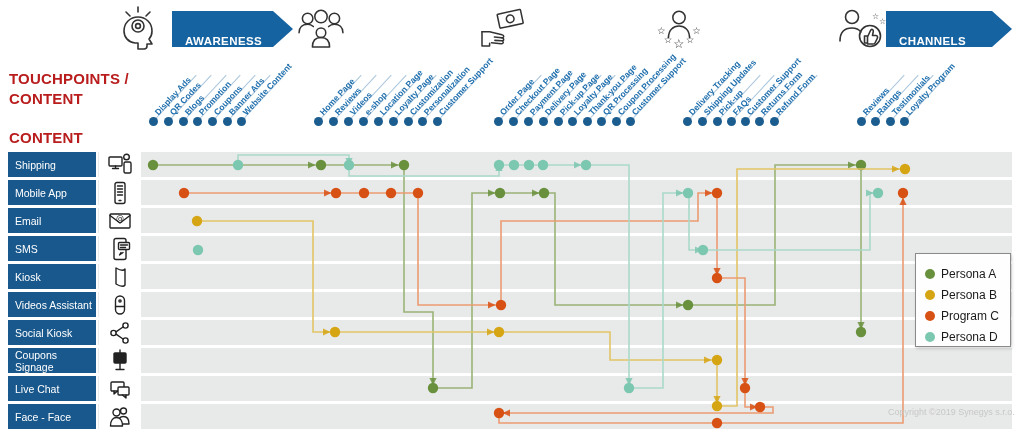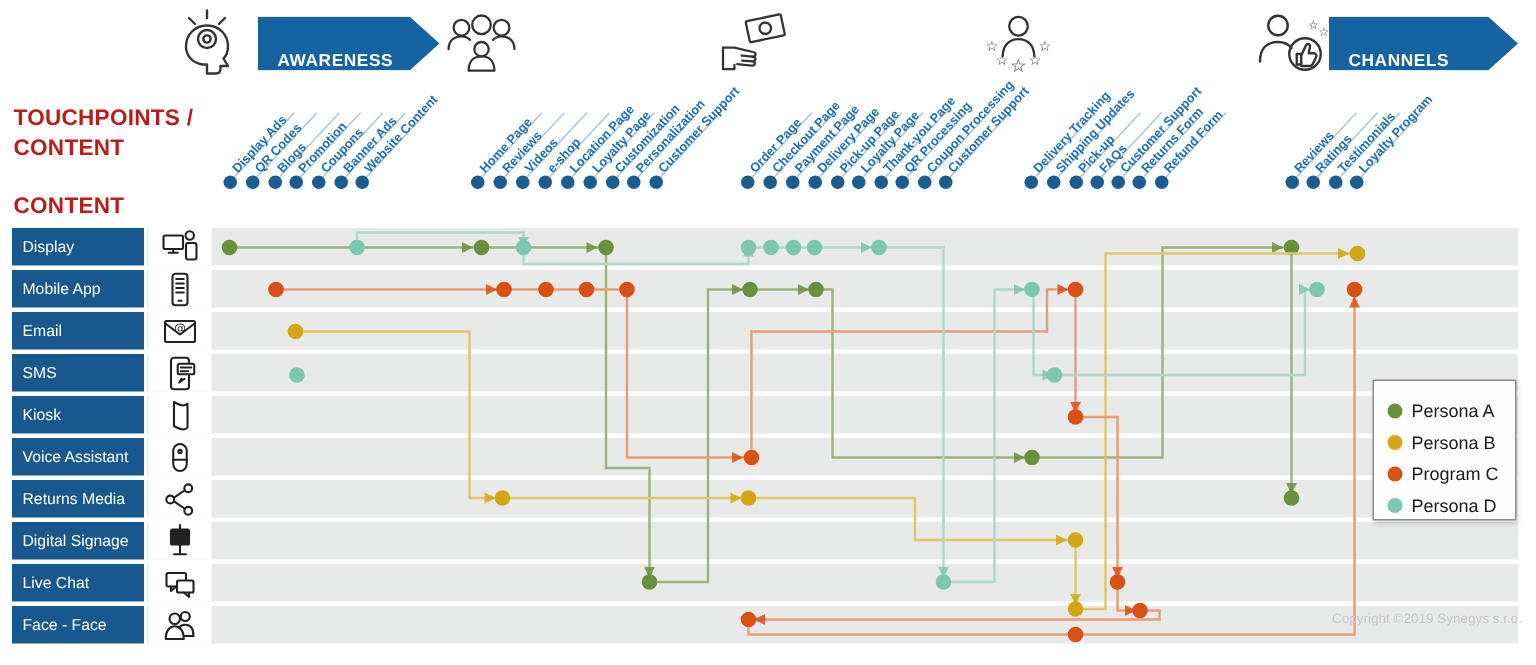--- a/index.html
+++ b/index.html
@@ -317,21 +317,21 @@
       <div class="row-band" style="top: 236px;"></div>
       <div class="row-band" style="top: 264px;"></div>
       <div class="row-band" style="top: 292px;"></div>
       <div class="row-band" style="top: 320px;"></div>
       <div class="row-band" style="top: 348px;"></div>
       <div class="row-band" style="top: 376px;"></div>
       <div class="row-band" style="top: 404px;"></div>
     </div>
 
   <div>
-    <div class="ch-label" style="top:152px">Display</div>
+    <div class="ch-label" style="top:152px">Shipping</div>
     <div class="ch-icon" style="top:152px">
       <svg width="24" height="24" viewBox="0 0 24 24">
           <rect x="1" y="4" width="13" height="9" rx="1"></rect>
           <path d="M7.5 13 v2.5 M4.5 15.5 h6"></path>
           <rect x="16" y="9" width="7" height="11" rx="1.5"></rect>
           <circle cx="18.5" cy="4" r="2.8"></circle>
         </svg>
     </div>
   </div>
   <div>
@@ -365,42 +365,42 @@
   </div>
   <div>
     <div class="ch-label" style="top:264px">Kiosk</div>
     <div class="ch-icon" style="top:264px">
       <svg width="24" height="24" viewBox="0 0 24 24">
           <path d="M8 3 q7 4 9 1 v16 q-2 3 -9 -1 z"></path>
         </svg>
     </div>
   </div>
   <div>
-    <div class="ch-label" style="top:292px">Voice Assistant</div>
+    <div class="ch-label" style="top:292px">Videos Assistant</div>
     <div class="ch-icon" style="top:292px">
       <svg width="24" height="24" viewBox="0 0 24 24">
           <rect x="7.5" y="3" width="9" height="18" rx="4.5"></rect>
           <path d="M7.5 13.5 h9"></path>
           <circle cx="12" cy="8" r="1.1"></circle>
         </svg>
     </div>
   </div>
   <div>
-    <div class="ch-label" style="top:320px">Returns Media</div>
+    <div class="ch-label" style="top:320px">Social Kiosk</div>
     <div class="ch-icon" style="top:320px">
       <svg width="24" height="24" viewBox="0 0 24 24">
           <circle cx="5.5" cy="12" r="2.6"></circle>
           <circle cx="17.5" cy="4.5" r="2.6"></circle>
           <circle cx="17.5" cy="19.5" r="2.6"></circle>
           <path d="M8 10.8 L15 6 M8 13.2 L15 18"></path>
         </svg>
     </div>
   </div>
   <div>
-    <div class="ch-label" style="top:348px">Digital Signage</div>
+    <div class="ch-label" style="top:348px">Coupons Signage</div>
     <div class="ch-icon" style="top:348px">
       <svg width="24" height="24" viewBox="0 0 24 24">
           <path d="M12 1 v3"></path>
           <rect x="6" y="4" width="12" height="10" rx="1" fill="#222"></rect>
           <path d="M12 14 v6 M8 20.5 h8"></path>
         </svg>
     </div>
   </div>
   <div>
     <div class="ch-label" style="top:376px">Live Chat</div>

